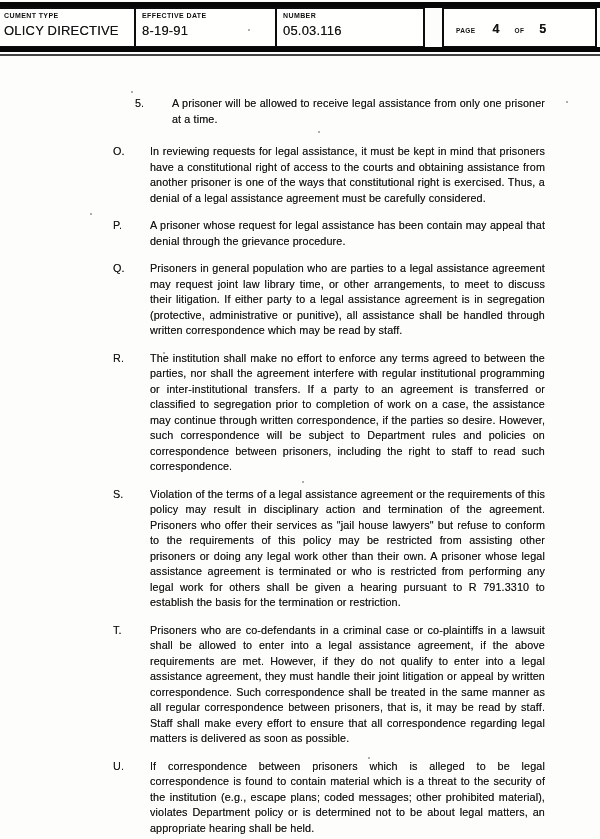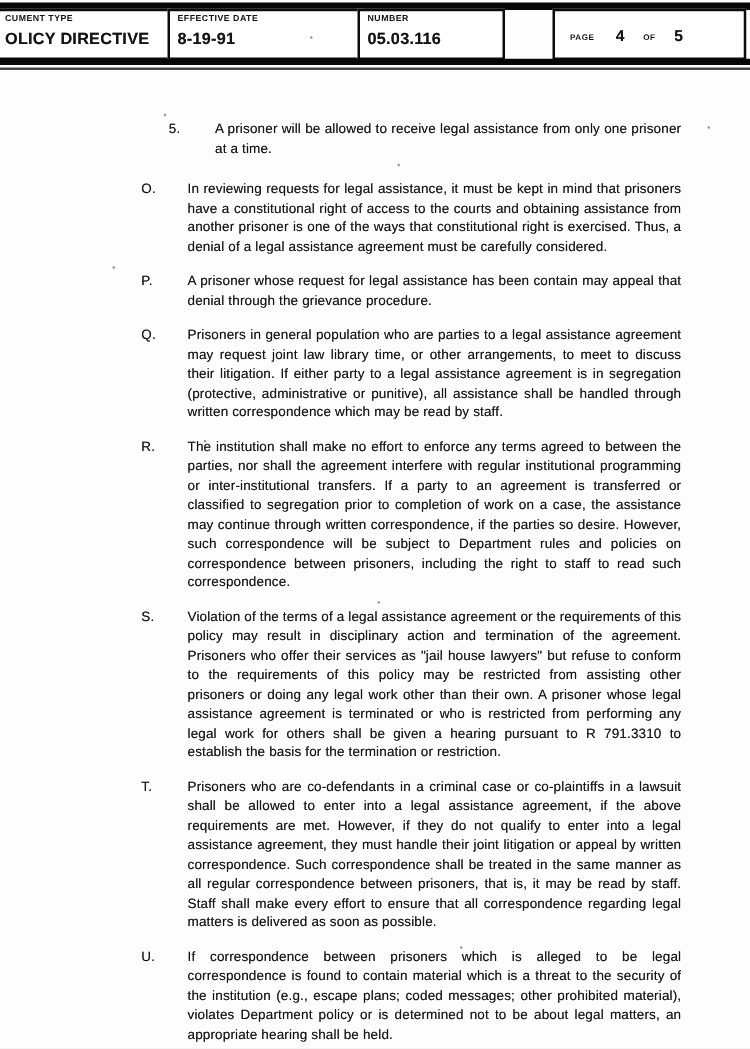--- a/index.html
+++ b/index.html
@@ -29,30 +29,30 @@
 
   
   .hcell {
     position: absolute; top: 7px; height: 41px;
     box-sizing: border-box; background: #fffffe;
     border: 2.5px solid #0c0c0c;
     padding: 3px 4px 0 6px;
   }
   .hcell-doctype { left: -4px;  width: 141px; }
   .hcell-date    { left: 134px; width: 156px; }
-  .hcell-number  { left: 286px; width: 118px; }
+  .hcell-number  { left: 275px; width: 150px; }
   .hcell-page    { left: 442px; width: 155px;
                    display: flex; align-items: flex-start;
                    padding: 14px 0 0 12px; }
   .hlabel {
     font-size: 7px; font-weight: bold; letter-spacing: .4px;
     color: #101010; white-space: nowrap;
   }
   .hvalue {
-    font-size: 13px; font-weight: bold; margin-top: 4px;
+    font-size: 13px; font-weight: normal; margin-top: 4px;
     letter-spacing: .2px; white-space: nowrap;
     text-shadow: 0 0 .5px rgba(0,0,0,.6);
   }
   .plabel { font-size: 6.5px; font-weight: bold; letter-spacing: .4px; margin-top: 4px; }
   .pnum   { font-size: 12.5px; font-weight: bold; line-height: 1;
             text-shadow: 0 0 .5px rgba(0,0,0,.6); }
   .pgap1 { width: 17px; } .pgap2 { width: 15px; } .pgap3 { width: 15px; }
 
   .header-rule  { position: absolute; top: 47px; left: 0; width: 600px; height: 5px; background: #060606; }
   .header-rule2 { position: absolute; top: 54px; left: 0; width: 600px; height: 2px; background: #222; opacity: .85; }

